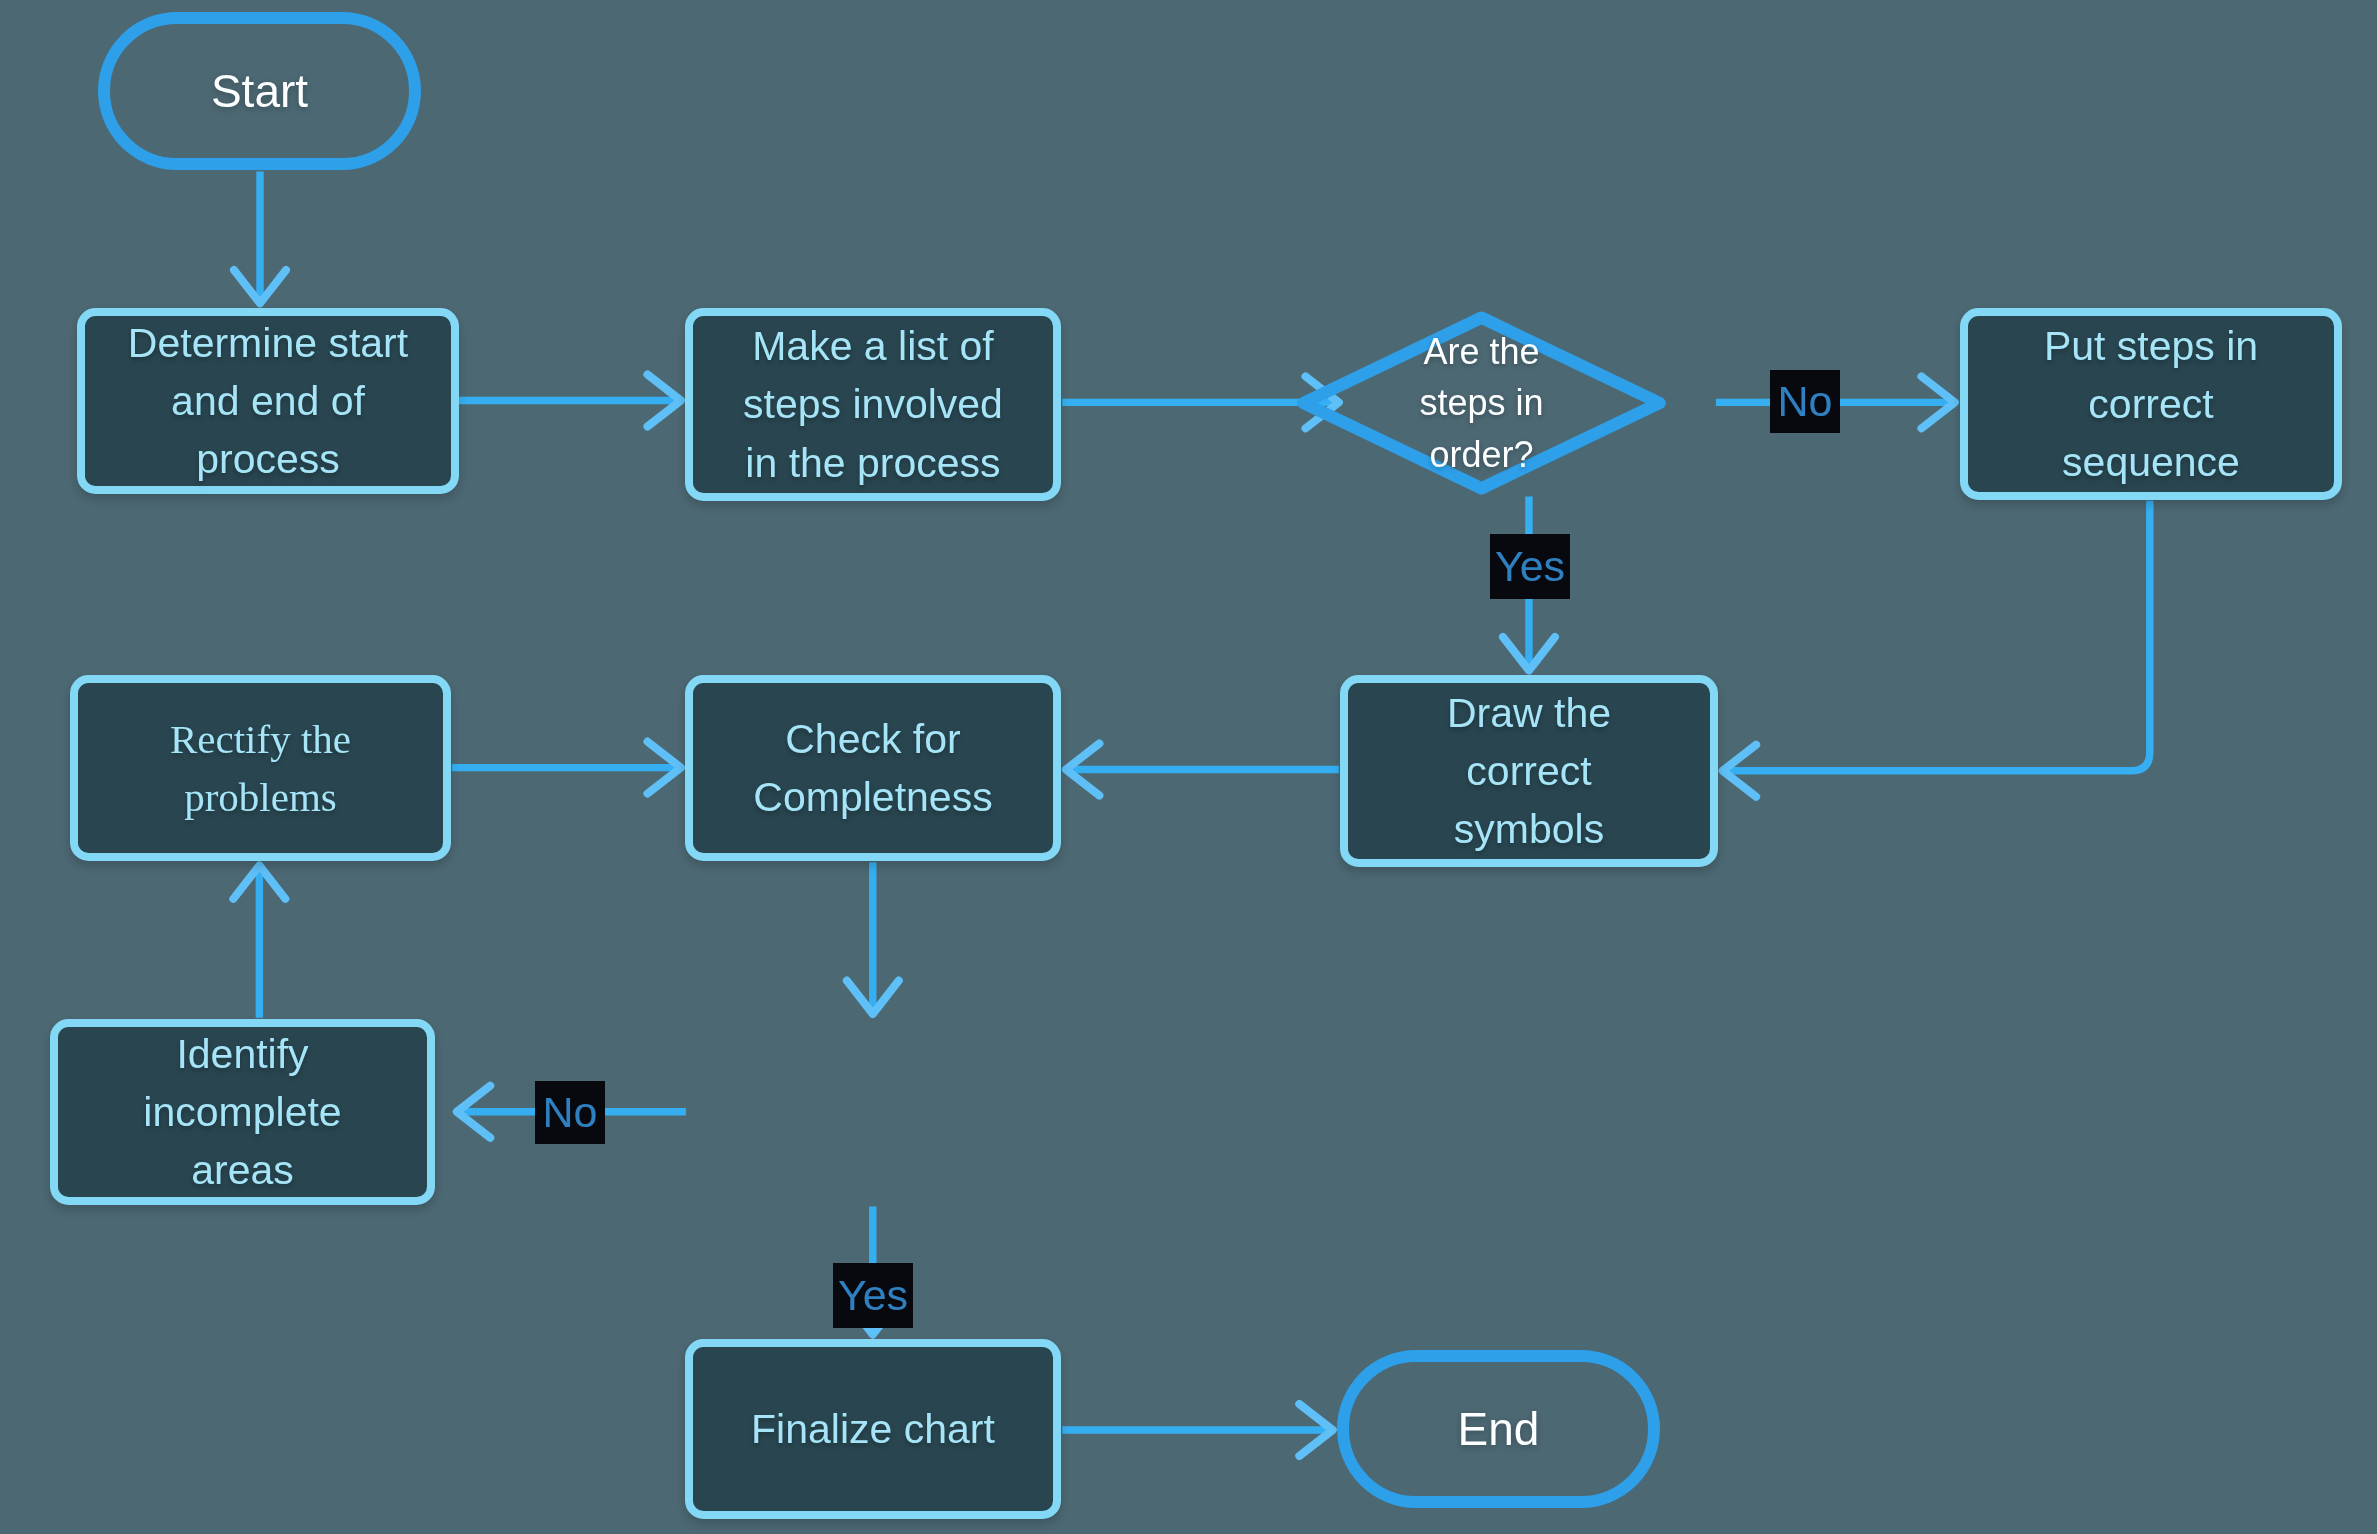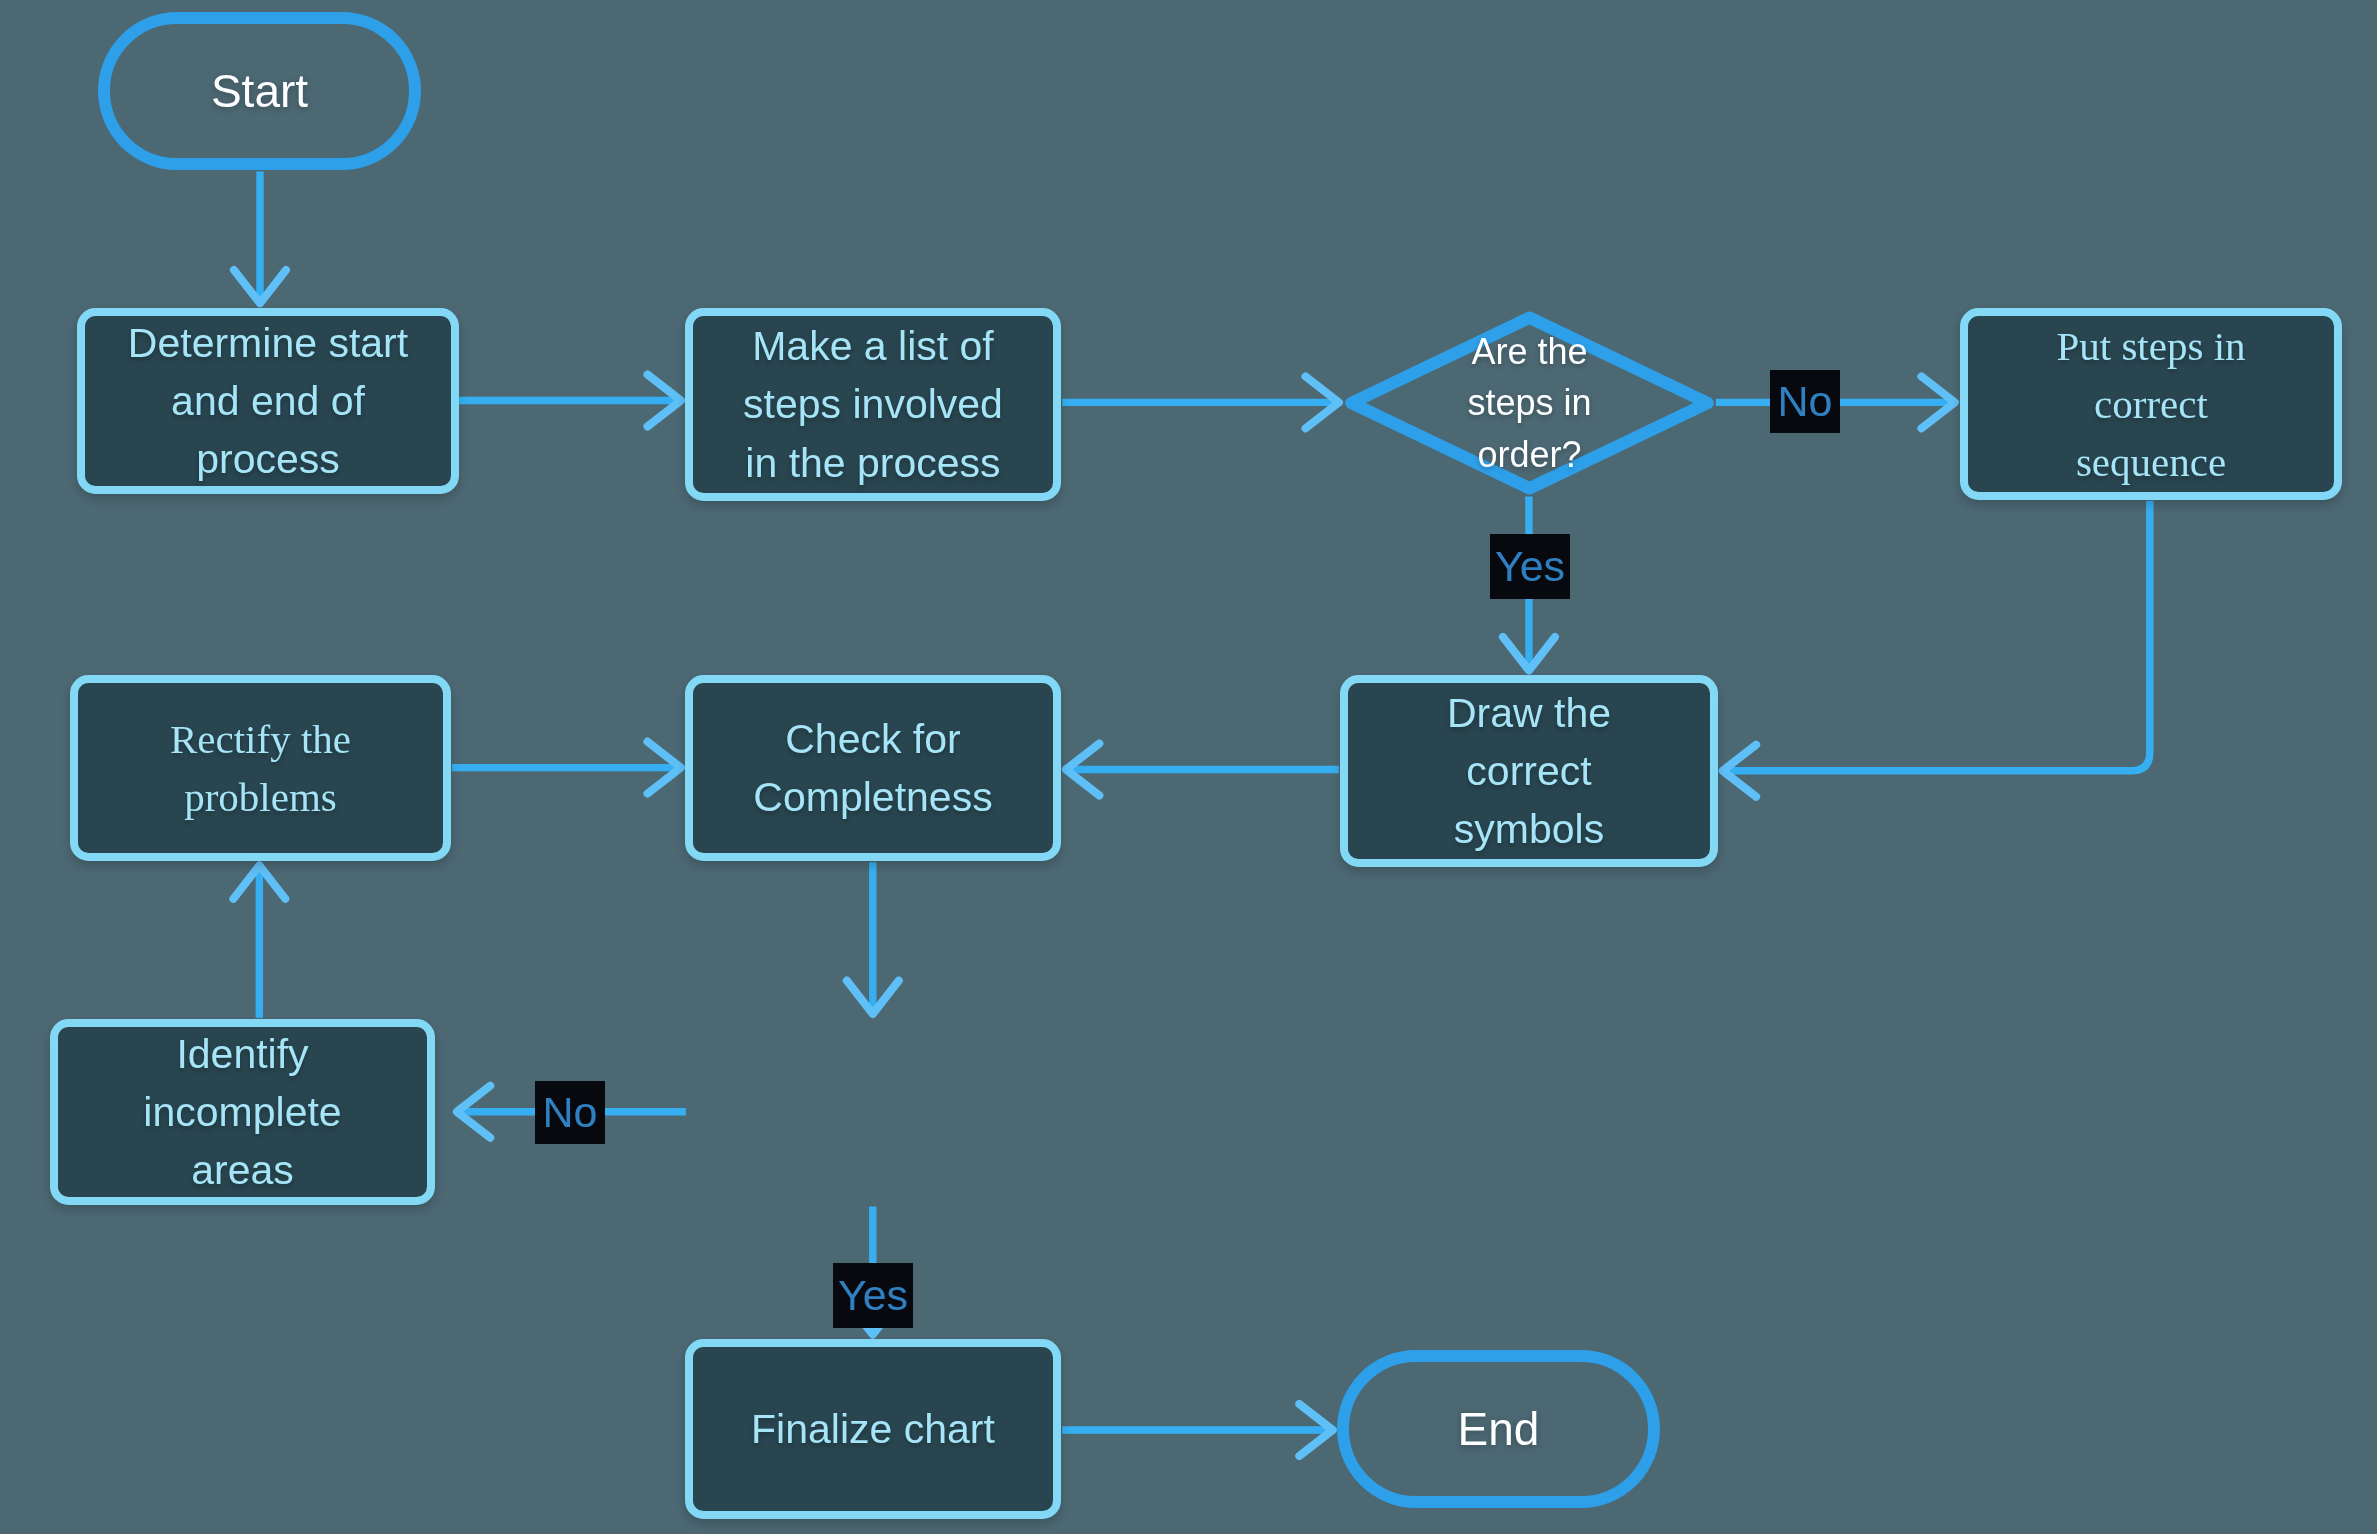--- a/index.html
+++ b/index.html
@@ -94,21 +94,21 @@
 and end of
 process</span>
   </div>
 
   <div class="node process" style="left:685px;top:308px;width:376px;height:193px;">
     <span>Make a list of
 steps involved
 in the process</span>
   </div>
 
-  <div class="node process" style="left:1960px;top:308px;width:382px;height:192px;font-family:Liberation Serif, serif;">
+  <div class="node process" style="left:1960px;top:308px;width:382px;height:192px;">
     <span>Put steps in
 correct
 sequence</span>
   </div>
 
   <div class="node process" style="left:1340px;top:675px;width:378px;height:192px;">
     <span>Draw the
 correct
 symbols</span>
   </div>
@@ -126,21 +126,21 @@
   <div class="node process" style="left:50px;top:1019px;width:385px;height:186px;">
     <span>Identify
 incomplete
 areas</span>
   </div>
 
   <div class="node process" style="left:685px;top:1339px;width:376px;height:180px;">
     <span>Finalize chart</span>
   </div>
 
-  <div class="node decision" style="left:1344px;top:310px;width:371px;height:186px;">
+  <div class="node decision" style="left:1296px;top:310px;width:371px;height:186px;">
     <svg viewBox="0 0 600 300">
       <polygon points="300,12 588,150 300,288 12,150" fill="none" stroke="var(--shape-border)" stroke-width="20" stroke-linejoin="round"></polygon>
     </svg>
     <span class="lbl">Are the
 steps in
 order?</span>
   </div>
 
 
   <div class="edge-label" style="left:1770px;top:370px;width:70px;height:63px;">

